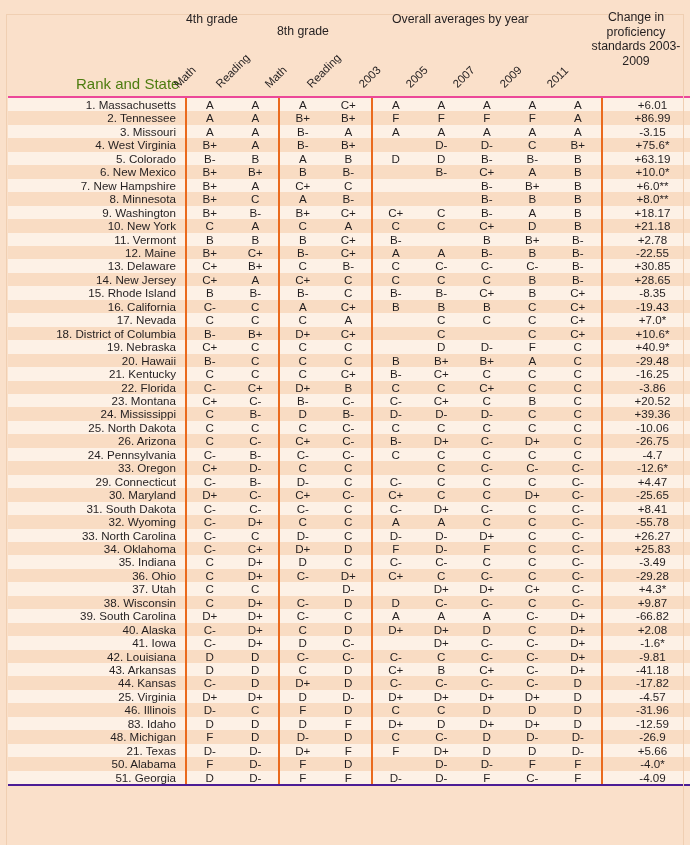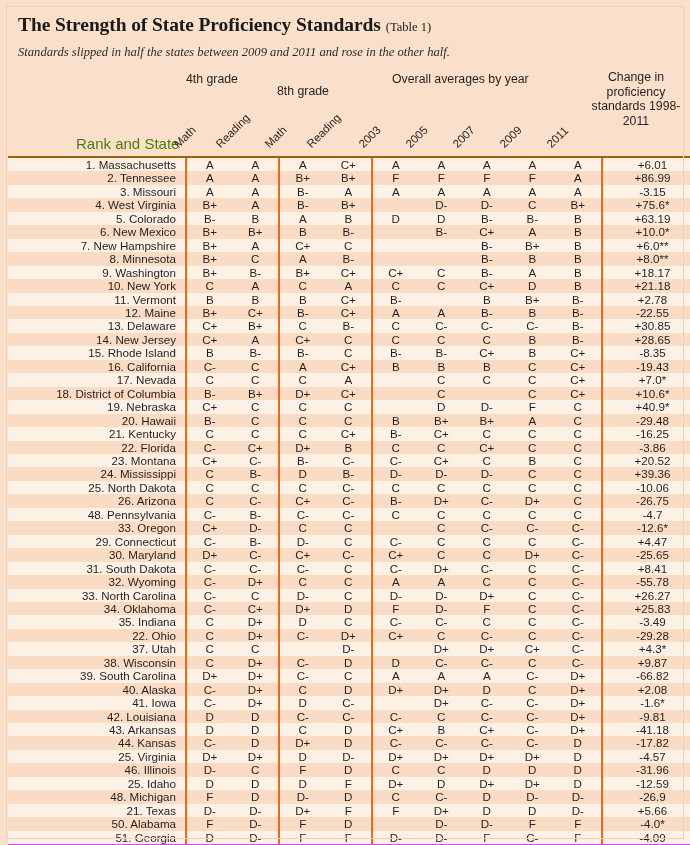--- a/index.html
+++ b/index.html
@@ -72,41 +72,35 @@
     table-layout:fixed;
     font-size:11.6px;color:#231f20;
   }
   td{padding:0;height:13.45px;line-height:13.45px;}
   tr.odd{background:#fdf1e6;}
   tr.even{background:#f9dcc3;}
   .c-state{text-align:right;padding-right:9px;width:168px;white-space:nowrap;}
   .g{text-align:center;width:45.5px;}
   .sep{border-left:2px solid #ea6a1d;}
   .c-chg{text-align:center;width:100px;}
-  .toprule{border-top:2px solid #a16207;}
-  .botrule{border-bottom:2px solid #d946ef;}
+  .toprule{border-top:2px solid #ec4899;}
+  .botrule{border-bottom:2px solid #4c1d95;}
 </style>
 </head>
 <body>
 
 <div class="card">
   <div class="inner-border"></div>
 
-  <div class="head-block">
-    <div>
-      <span class="title">The Strength of State Proficiency Standards</span><span class="title-tag">(Table 1)</span>
-    </div>
-    <div class="subtitle">Standards slipped in half the states between 2009 and 2011 and rose in the other half.</div>
-  </div>
 
   <div class="hdr">
     <div class="grp grp-4">4th grade</div>
     <div class="grp grp-8">8th grade</div>
     <div class="grp grp-ov">Overall averages by year</div>
-    <div class="chg">Change in proficiency standards 1998-2011</div>
+    <div class="chg">Change in proficiency standards 2003-2009</div>
     <div class="rank-hdr">Rank and State</div>
 
     <div class="rot" style="left:180px;">Math</div>
     <div class="rot" style="left:222px;">Reading</div>
     <div class="rot" style="left:271px;">Math</div>
     <div class="rot" style="left:313px;">Reading</div>
     <div class="rot" style="left:365px;">2003</div>
     <div class="rot" style="left:412px;">2005</div>
     <div class="rot" style="left:459px;">2007</div>
     <div class="rot" style="left:506px;">2009</div>
@@ -447,21 +441,21 @@
           <td class="g sep">C+</td>
           <td class="g">C-</td>
           <td class="g sep">B-</td>
           <td class="g">D+</td>
           <td class="g">C-</td>
           <td class="g">D+</td>
           <td class="g">C</td>
           <td class="c-chg sep">-26.75</td>
         </tr>
         <tr class="odd">
-          <td class="c-state">48. Pennsylvania</td>
+          <td class="c-state">24. Pennsylvania</td>
           <td class="g sep">C-</td>
           <td class="g">B-</td>
           <td class="g sep">C-</td>
           <td class="g">C-</td>
           <td class="g sep">C</td>
           <td class="g">C</td>
           <td class="g">C</td>
           <td class="g">C</td>
           <td class="g">C</td>
           <td class="c-chg sep">-4.7</td>
@@ -564,21 +558,21 @@
           <td class="g sep">D</td>
           <td class="g">C</td>
           <td class="g sep">C-</td>
           <td class="g">C-</td>
           <td class="g">C</td>
           <td class="g">C</td>
           <td class="g">C-</td>
           <td class="c-chg sep">-3.49</td>
         </tr>
         <tr class="even">
-          <td class="c-state">22. Ohio</td>
+          <td class="c-state">36. Ohio</td>
           <td class="g sep">C</td>
           <td class="g">D+</td>
           <td class="g sep">C-</td>
           <td class="g">D+</td>
           <td class="g sep">C+</td>
           <td class="g">C</td>
           <td class="g">C-</td>
           <td class="g">C</td>
           <td class="g">C-</td>
           <td class="c-chg sep">-29.28</td>
@@ -707,21 +701,21 @@
           <td class="g sep">F</td>
           <td class="g">D</td>
           <td class="g sep">C</td>
           <td class="g">C</td>
           <td class="g">D</td>
           <td class="g">D</td>
           <td class="g">D</td>
           <td class="c-chg sep">-31.96</td>
         </tr>
         <tr class="odd">
-          <td class="c-state">25. Idaho</td>
+          <td class="c-state">83. Idaho</td>
           <td class="g sep">D</td>
           <td class="g">D</td>
           <td class="g sep">D</td>
           <td class="g">F</td>
           <td class="g sep">D+</td>
           <td class="g">D</td>
           <td class="g">D+</td>
           <td class="g">D+</td>
           <td class="g">D</td>
           <td class="c-chg sep">-12.59</td>

